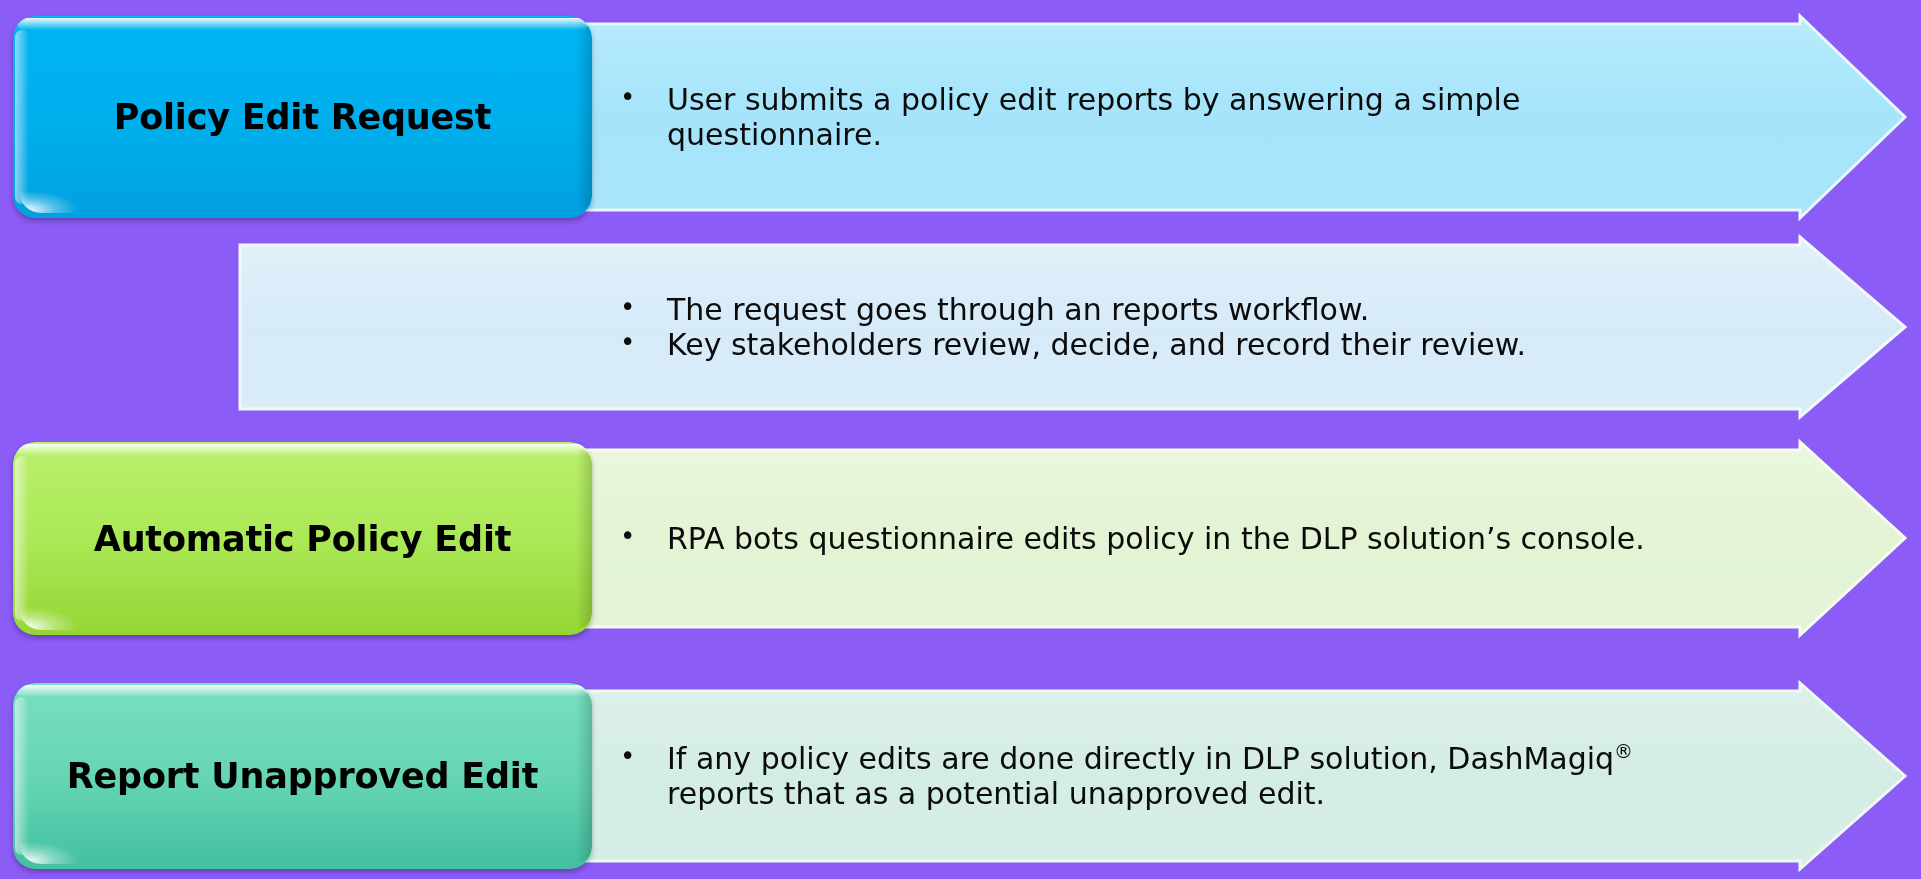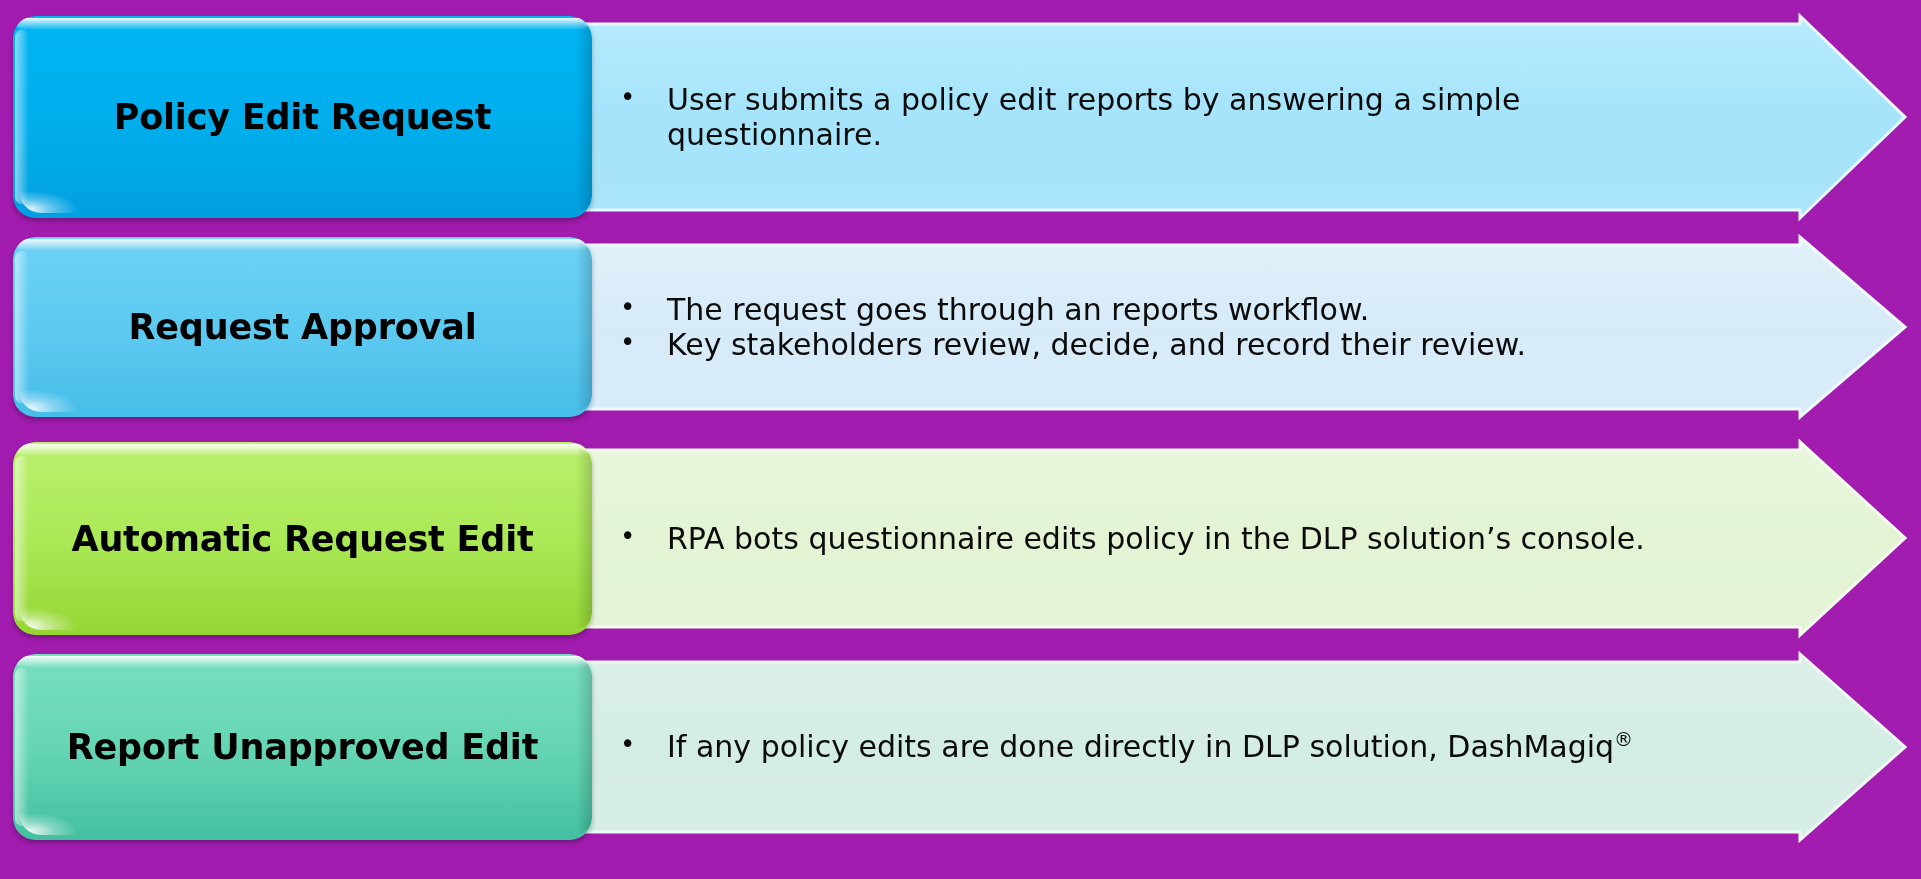--- a/index.html
+++ b/index.html
@@ -12,21 +12,21 @@
     width: 1921px;
     height: 879px;
     overflow: hidden;
     font-family: "Liberation Sans", sans-serif;
   }
 
   #diagram {
     position: relative;
     width: 1921px;
     height: 879px;
-    background: #a21caf;
+    background: #8b5cf6;
   }
 
   
   .row {
     position: absolute;
     left: 0;
     width: 1921px;
   }
 
   
@@ -189,28 +189,20 @@
         <defs>
           <linearGradient id="g2" x1="0" y1="0" x2="0" y2="1">
             <stop offset="0" stop-color="#E2F1FA"></stop>
             <stop offset="0.5" stop-color="#D6EAF8"></stop>
             <stop offset="1" stop-color="#D9ECF9"></stop>
           </linearGradient>
         </defs>
         <polygon points="0,8 1560,8 1560,0 1665,90 1560,180 1560,172 0,172" fill="url(#g2)" stroke="#F0F9FD" stroke-width="3"></polygon>
       </svg>
     </div>
-    <div class="chip">
-      <div class="chip-body" style="background:linear-gradient(to bottom,#6BD2F4 0%,#5CC9F0 55%,#46BDE9 100%);"></div>
-      <div class="chip-gloss-top"></div>
-      <div class="chip-gloss-left"></div>
-      <div class="chip-gloss-corner"></div>
-      <div class="chip-shade-right"></div>
-      <div class="chip-label">Request Approval</div>
-    </div>
     <div class="bullets">
       <div class="bullet-line">
         <span class="bullet-dot">•</span>
         <span class="bullet-text">The request goes through an reports workflow.</span>
       </div>
       <div class="bullet-line">
         <span class="bullet-dot">•</span>
         <span class="bullet-text">Key stakeholders review, decide, and record their review.</span>
       </div>
     </div>
@@ -228,31 +220,31 @@
         </defs>
         <polygon points="0,8 1560,8 1560,0 1665,96 1560,193 1560,185 0,185" fill="url(#g3)" stroke="#F5FBEE" stroke-width="3"></polygon>
       </svg>
     </div>
     <div class="chip">
       <div class="chip-body" style="background:linear-gradient(to bottom,#BCF06E 0%,#AAE855 52%,#96D634 100%);"></div>
       <div class="chip-gloss-top"></div>
       <div class="chip-gloss-left"></div>
       <div class="chip-gloss-corner"></div>
       <div class="chip-shade-right"></div>
-      <div class="chip-label">Automatic Request Edit</div>
+      <div class="chip-label">Automatic Policy Edit</div>
     </div>
     <div class="bullets">
       <div class="bullet-line">
         <span class="bullet-dot">•</span>
         <span class="bullet-text">RPA bots questionnaire edits policy in the DLP solution’s console.</span>
       </div>
     </div>
   </div>
 
-  <div class="row" style="top:654px;height:186px;">
+  <div class="row" style="top:683px;height:186px;">
     <div class="arrow">
       <svg class="arrow-svg" viewBox="0 0 1665 186" preserveAspectRatio="none">
         <defs>
           <linearGradient id="g4" x1="0" y1="0" x2="0" y2="1">
             <stop offset="0" stop-color="#DCF0E9"></stop>
             <stop offset="0.5" stop-color="#D4EDE4"></stop>
             <stop offset="1" stop-color="#D7EEE6"></stop>
           </linearGradient>
         </defs>
         <polygon points="0,8 1560,8 1560,0 1665,93 1560,186 1560,178 0,178" fill="url(#g4)" stroke="#EEF9F5" stroke-width="3"></polygon>
@@ -262,18 +254,18 @@
       <div class="chip-body" style="background:linear-gradient(to bottom,#78DFC0 0%,#65D5B4 52%,#43C0A0 100%);"></div>
       <div class="chip-gloss-top"></div>
       <div class="chip-gloss-left"></div>
       <div class="chip-gloss-corner"></div>
       <div class="chip-shade-right"></div>
       <div class="chip-label">Report Unapproved Edit</div>
     </div>
     <div class="bullets">
       <div class="bullet-line">
         <span class="bullet-dot">•</span>
-        <span class="bullet-text"><span>If any policy edits are done directly in DLP solution, DashMagiq</span><span class="reg">®</span><br></span>
+        <span class="bullet-text"><span>If any policy edits are done directly in DLP solution, DashMagiq</span><span class="reg">®</span><br><span>reports that as a potential unapproved edit.</span></span>
       </div>
     </div>
   </div>
 
 </div>
 
 </body></html>

